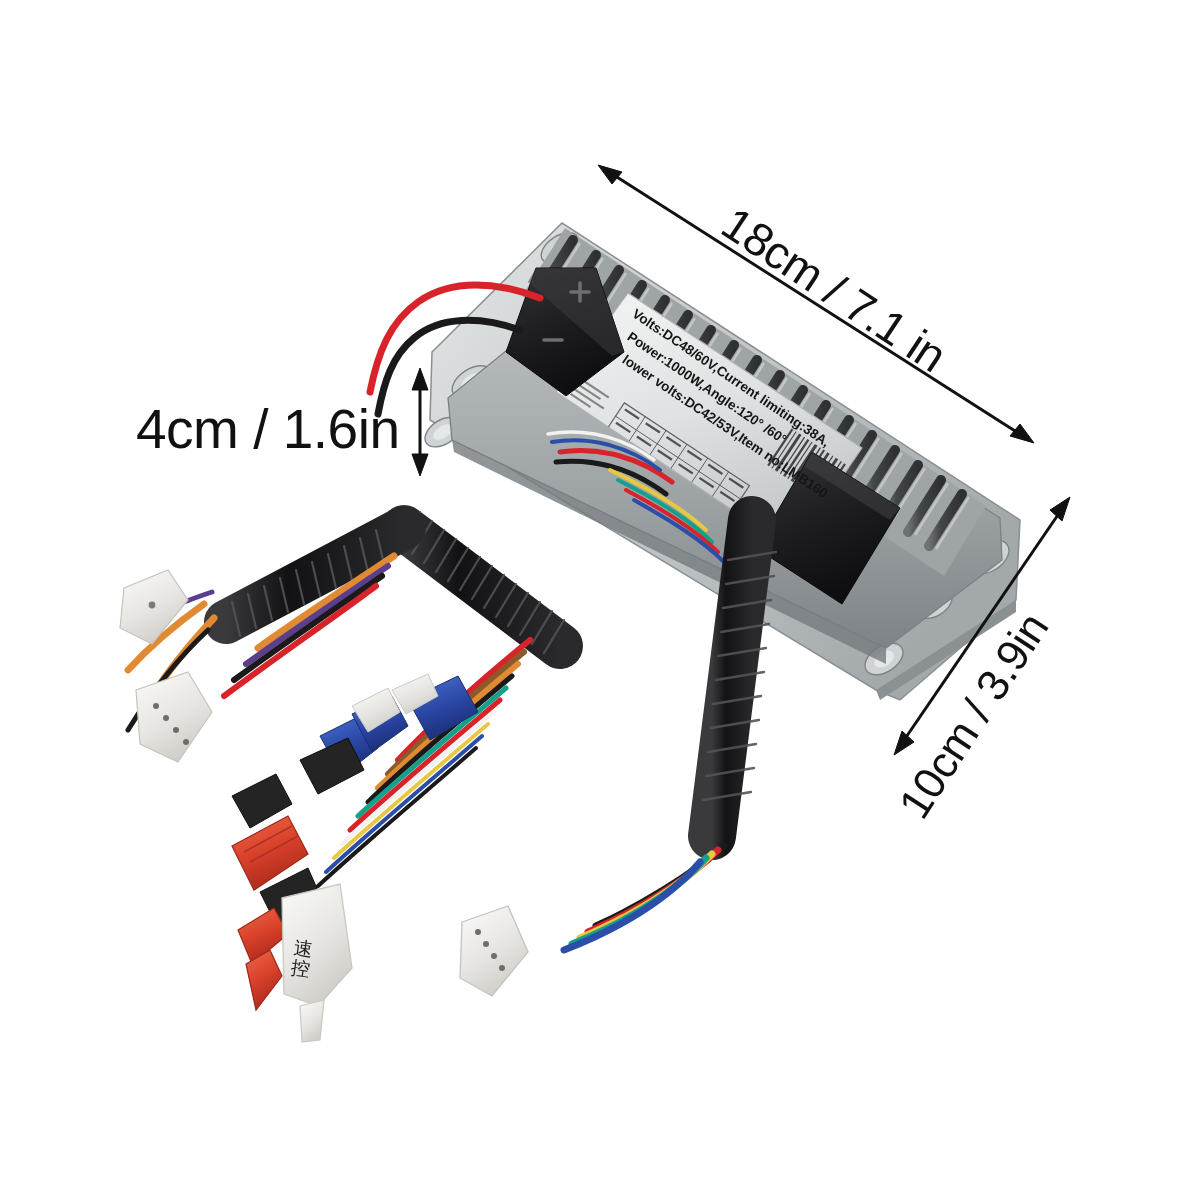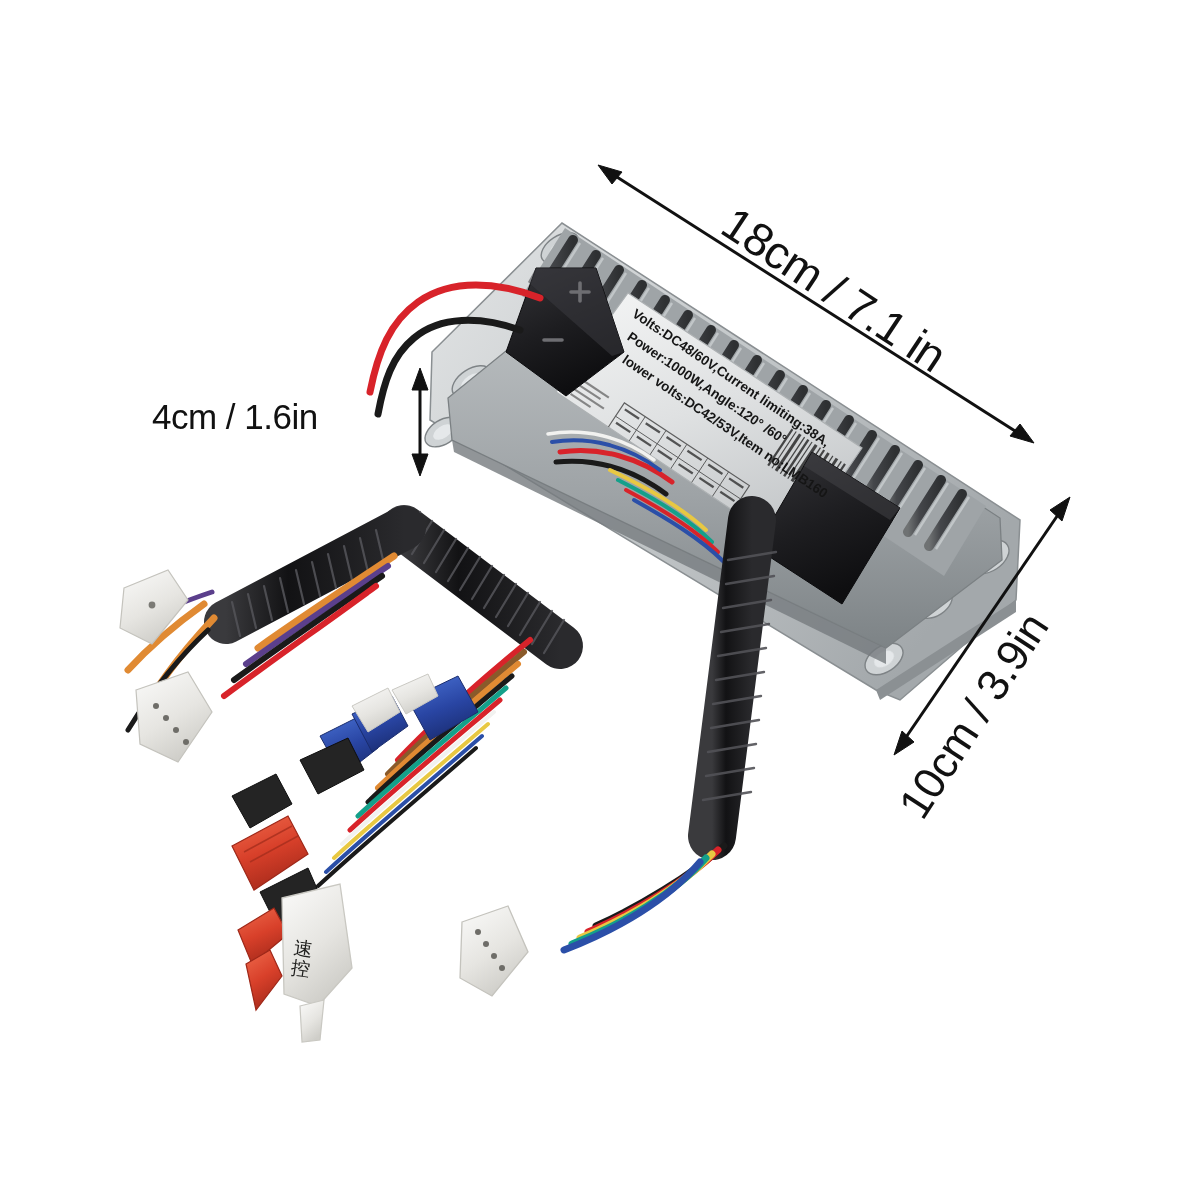--- a/index.html
+++ b/index.html
@@ -33,23 +33,23 @@
     user-select: none;
   }
   #dim-width-label {
     left: 742px;
     top: 196px;
     font-size: 46px;
     transform: rotate(33.5deg);
     transform-origin: left top;
   }
   #dim-height-label {
-    left: 152px;
+    left: 136px;
     top: 397px;
-    font-size: 35px;
+    font-size: 55px;
   }
   #dim-depth-label {
     left: 889px;
     top: 800px;
     font-size: 44px;
     transform: rotate(-57deg);
     transform-origin: left top;
   }
   .label-text {
     position: absolute;

